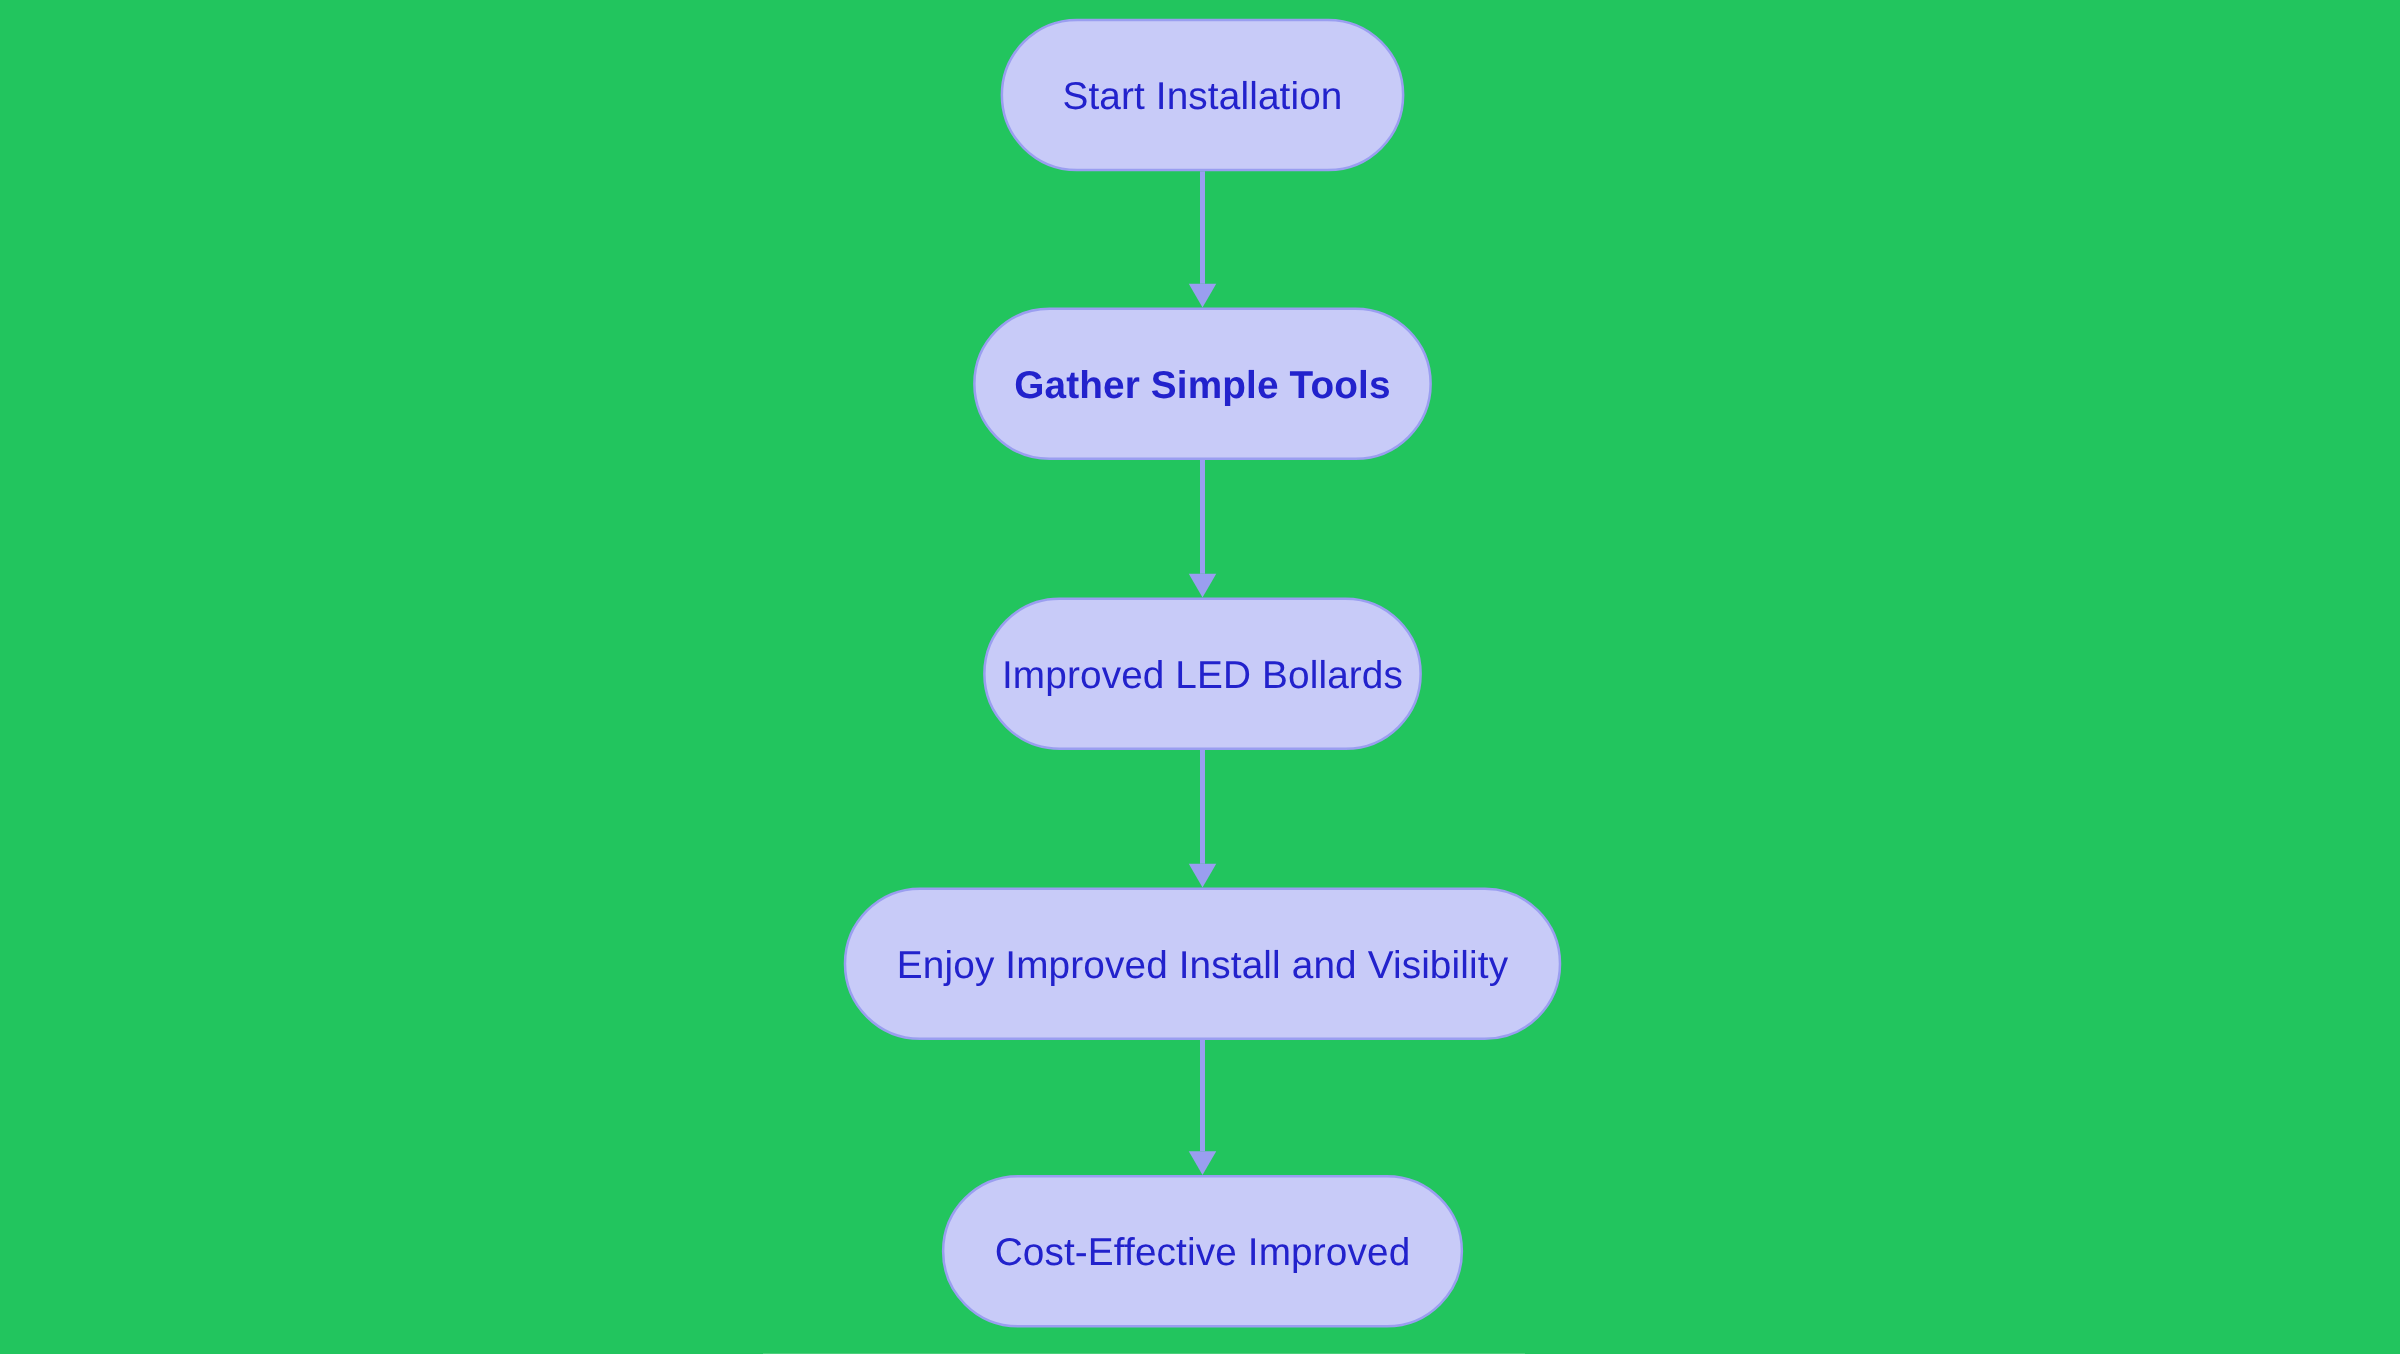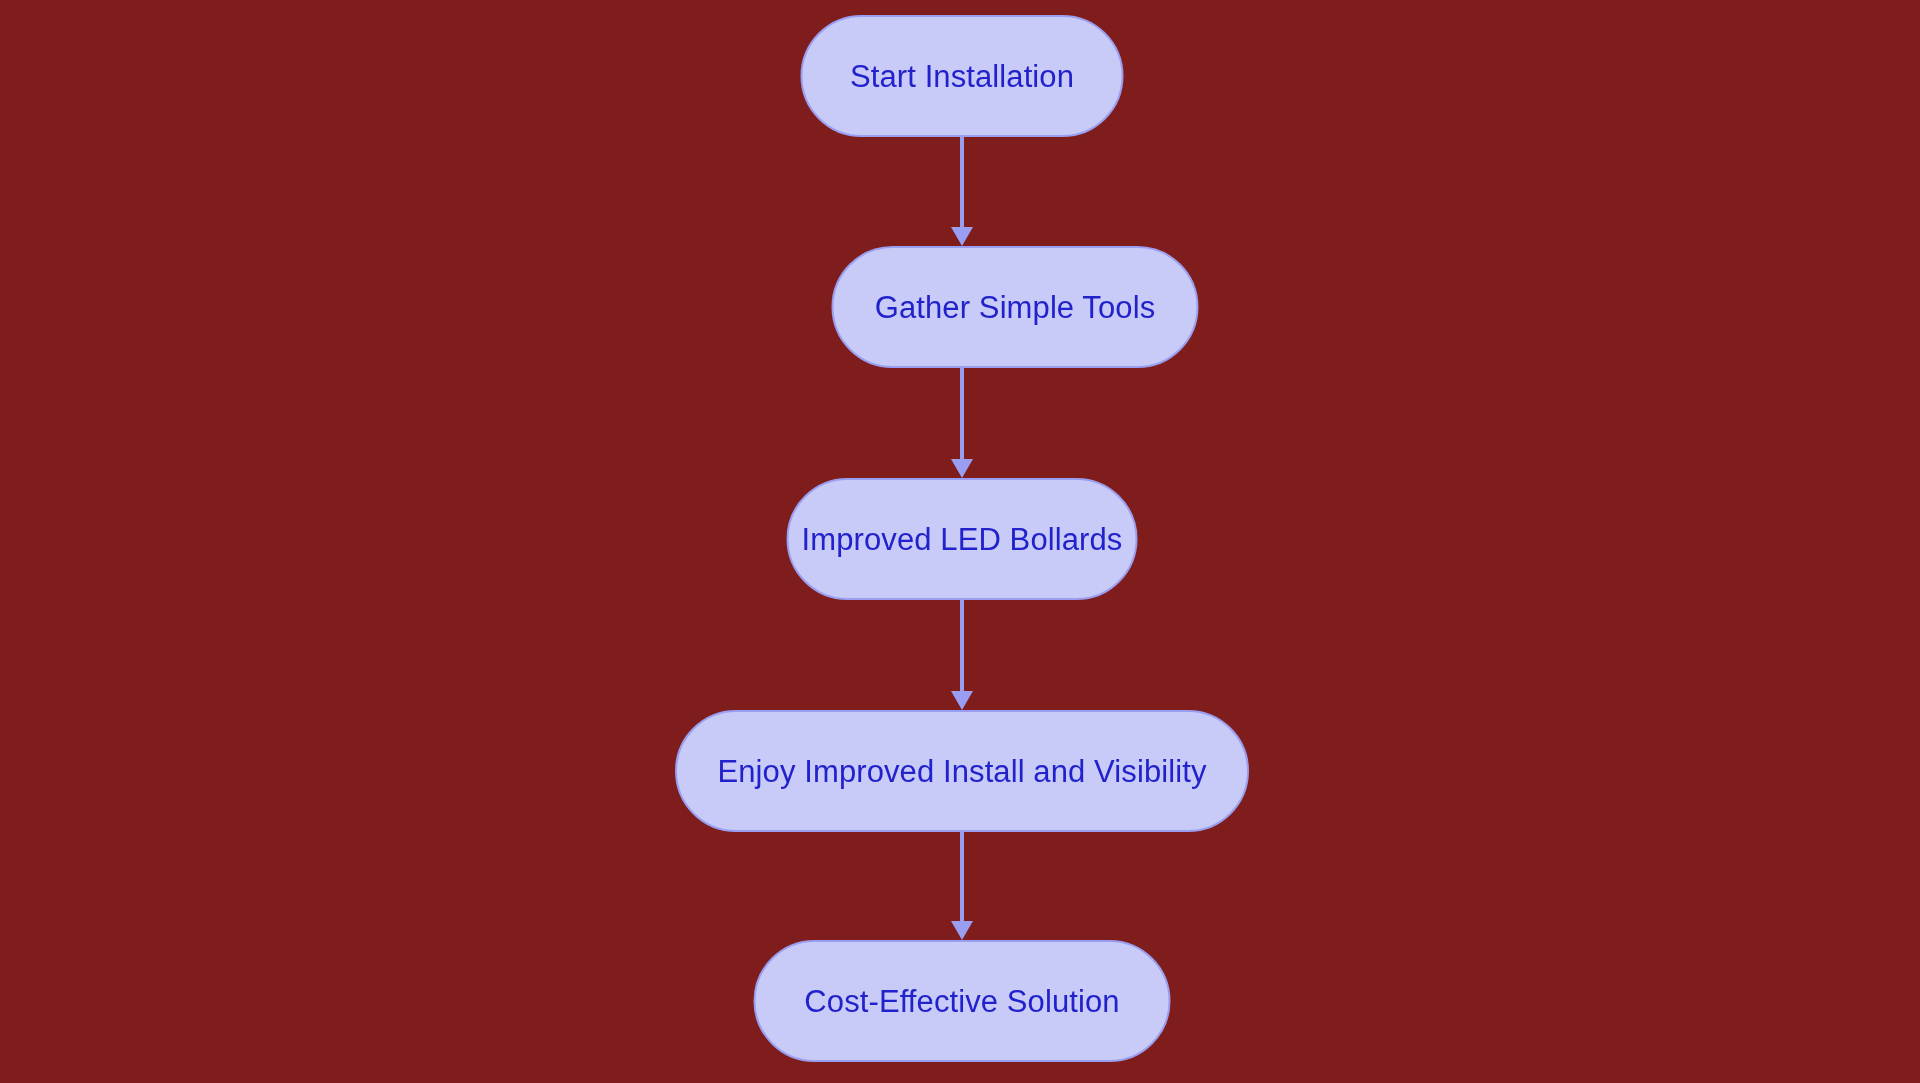--- a/index.html
+++ b/index.html
@@ -10,21 +10,21 @@
     width: 1920px;
     height: 1083px;
     background: #ffffff;
     font-family: "Liberation Sans", sans-serif;
     overflow: hidden;
   }
   #flowchart-canvas {
     position: relative;
     width: 1920px;
     height: 1083px;
-    background: #7f1d1d;
+    background: #22c55e;
   }
   .node {
     position: absolute;
     box-sizing: border-box;
     height: 122px;
     display: flex;
     align-items: center;
     justify-content: center;
     background: #c8cbf8;
     border: 2px solid #9a9ef0;
@@ -71,21 +71,21 @@
 
   <div class="node" style="left:962px; top:15px; width:323px;">
     <span class="node-label">Start Installation</span>
   </div>
 
   <div class="connector" style="left:962px; top:137px; height:109px;">
     <div class="connector-line" style="height:90px;"></div>
     <div class="connector-head"></div>
   </div>
 
-  <div class="node" style="left:1015px; top:246px; width:367px;">
+  <div class="node" style="left:962px; top:246px; width:367px;font-weight:bold;">
     <span class="node-label">Gather Simple Tools</span>
   </div>
 
   <div class="connector" style="left:962px; top:368px; height:110px;">
     <div class="connector-line" style="height:91px;"></div>
     <div class="connector-head"></div>
   </div>
 
   <div class="node" style="left:962px; top:478px; width:351px;">
     <span class="node-label">Improved LED Bollards</span>
@@ -99,16 +99,16 @@
   <div class="node" style="left:962px; top:710px; width:574px;">
     <span class="node-label">Enjoy Improved Install and Visibility</span>
   </div>
 
   <div class="connector" style="left:962px; top:832px; height:108px;">
     <div class="connector-line" style="height:89px;"></div>
     <div class="connector-head"></div>
   </div>
 
   <div class="node" style="left:962px; top:940px; width:417px;">
-    <span class="node-label">Cost-Effective Solution</span>
+    <span class="node-label">Cost-Effective Improved</span>
   </div>
 
 </div>
 
 </body></html>

